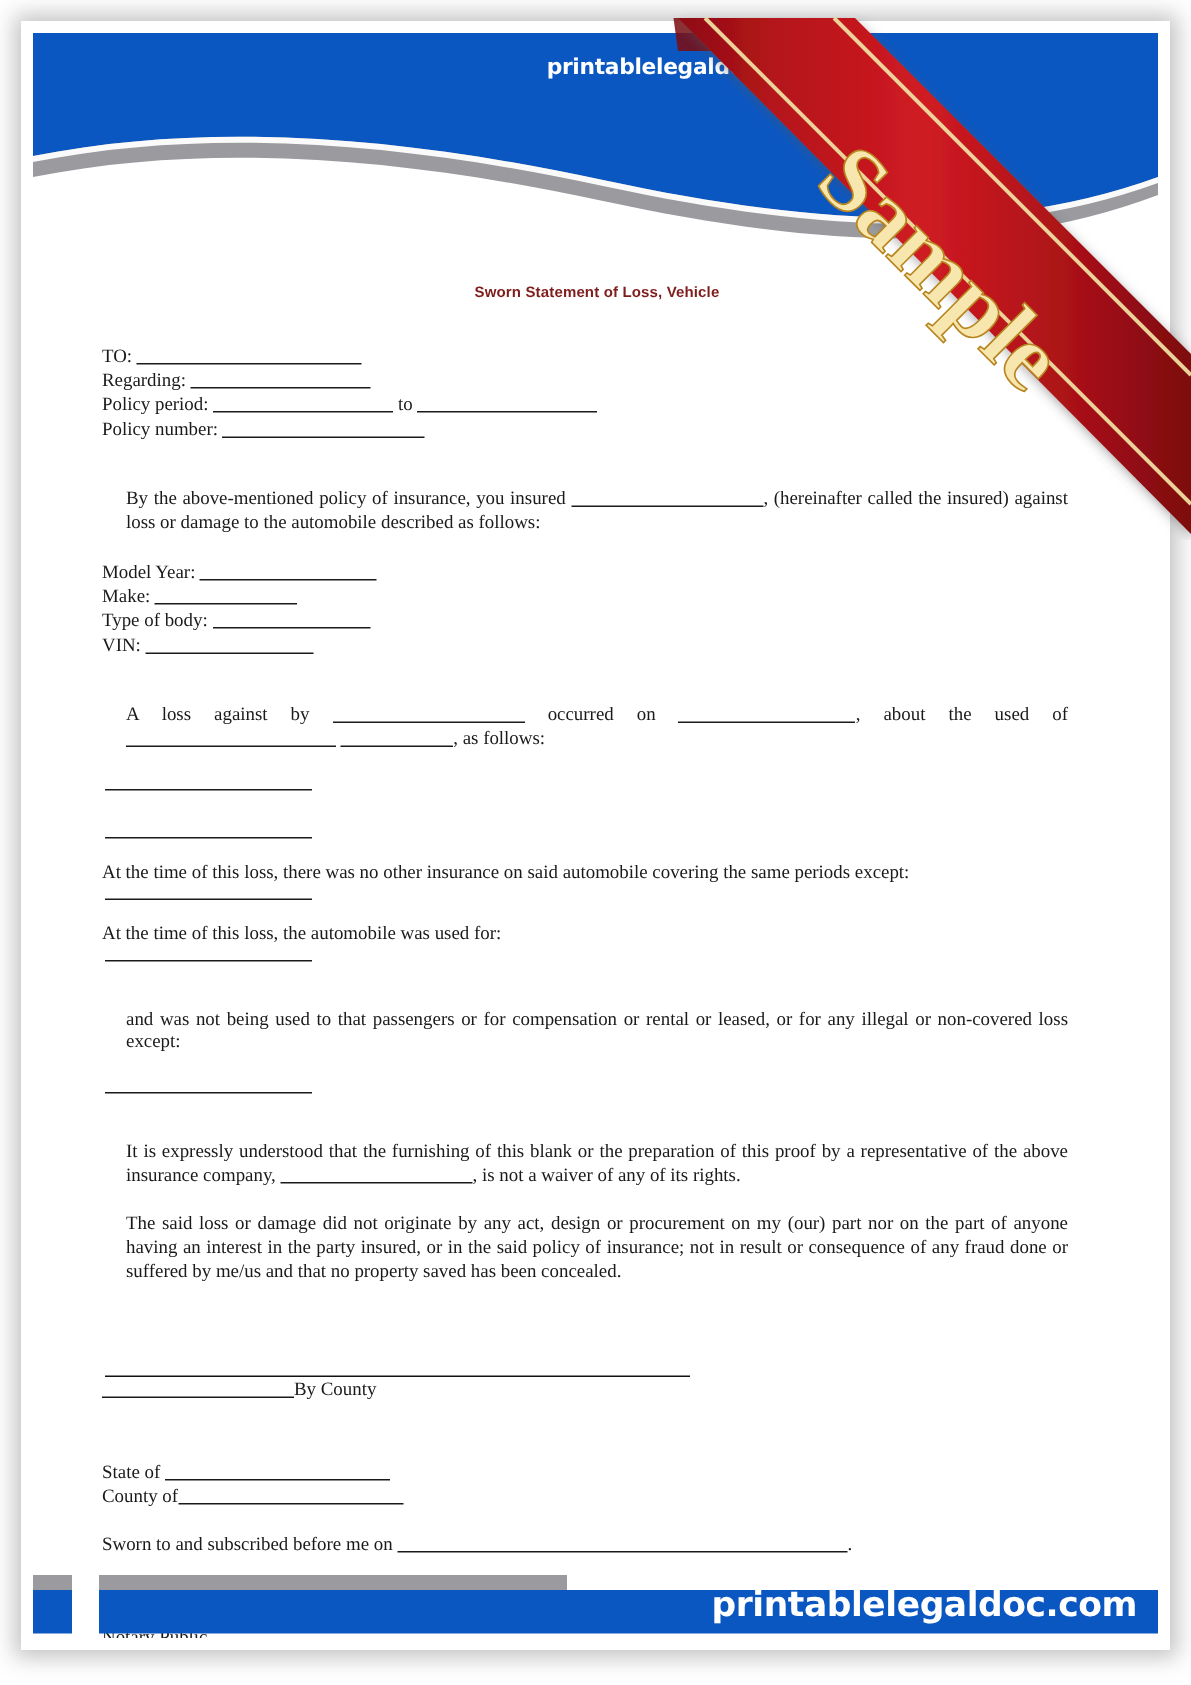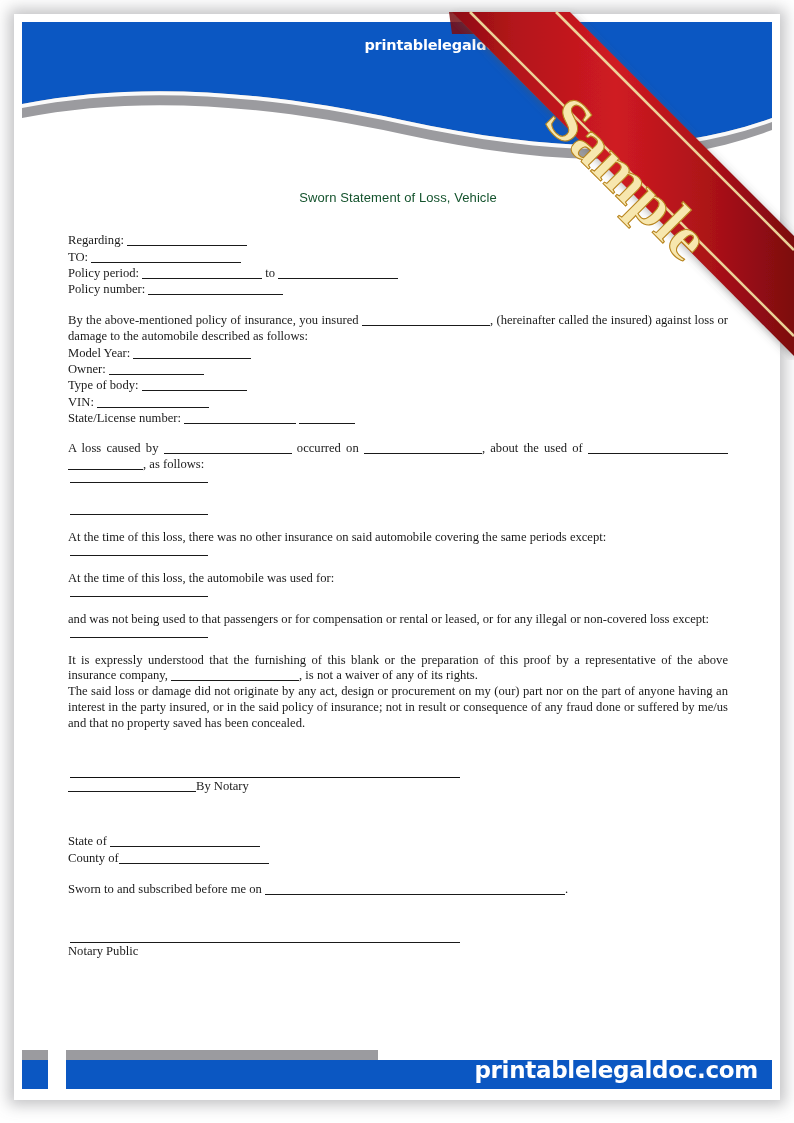--- a/index.html
+++ b/index.html
@@ -63,30 +63,30 @@
   .doc{
     position:absolute;
     left:46px;top:168px;
     width:660px;
     font-size:12.6px;
     line-height:1.26;
     color:#1a1a1a;
   }
   .doc-title{
     font-family:"Liberation Sans", sans-serif;
-    font-size:13px;
-    font-weight:400;
+    font-size:10px;
+    font-weight:700;
     text-align:center;
-    color:#14532d;
+    color:#7f1d1d;
     margin:0 0 26px 0;
     letter-spacing:.1px;
   }
   .fld-row{white-space:nowrap;margin:0;line-height:1.30;}
   .para{margin:0;text-align:justify;}
-  .para-j{margin:0;text-align:justify;text-justify:inter-word;}
+  .para-j{margin:16px;text-align:justify;text-justify:inter-word;}
   .gap-s{height:9px;}
   .gap-m{height:15px;}
   .gap-l{height:22px;}
   .gap-xl{height:30px;}
 
   
   .u{
     display:inline-block;
     border-bottom:1px solid #1a1a1a;
     height:.92em;
@@ -164,26 +164,26 @@
         <path d="M0,82 C120,58 250,70 380,98 C520,128 640,136 750,96 L750,100 C640,140 520,132 380,102 C250,74 120,62 0,86 Z" fill="#ffffff" opacity=".95"></path>
       </svg>
       <div class="brand-top">printablelegaldoc.com</div>
     </div>
 
     <div class="doc">
 
       <div class="doc-title">Sworn Statement of Loss, Vehicle</div>
 
       <div class="fld-row">
+        <span>TO:</span>
+        <span class="u u-w150"></span>
+      </div>
+      <div class="fld-row">
         <span>Regarding:</span>
         <span class="u u-w120"></span>
-      </div>
-      <div class="fld-row">
-        <span>TO:</span>
-        <span class="u u-w150"></span>
       </div>
       <div class="fld-row">
         <span>Policy period:</span>
         <span class="u u-w120"></span>
         <span>to</span>
         <span class="u u-w120"></span>
       </div>
       <div class="fld-row">
         <span>Policy number:</span>
         <span class="u u-w135"></span>
@@ -194,41 +194,36 @@
       <div class="para-j">
         <span>By the above-mentioned policy of insurance, you insured</span>
         <span class="u u-w128"></span><span>, (hereinafter called the insured) against loss or damage to the automobile described as follows:</span>
       </div>
 
       <div class="fld-row">
         <span>Model Year:</span>
         <span class="u u-w118"></span>
       </div>
       <div class="fld-row">
-        <span>Owner:</span>
+        <span>Make:</span>
         <span class="u u-w95"></span>
       </div>
       <div class="fld-row">
         <span>Type of body:</span>
         <span class="u u-w105"></span>
       </div>
       <div class="fld-row">
         <span>VIN:</span>
         <span class="u u-w112"></span>
       </div>
-      <div class="fld-row">
-        <span>State/License number:</span>
-        <span class="u u-w112"></span>
-        <span class="u u-w56"></span>
-      </div>
 
       <div class="gap-m"></div>
 
       <div class="para-j">
-        <span>A loss caused by</span>
+        <span>A loss against by</span>
         <span class="u u-w128"></span>
         <span>occurred on</span>
         <span class="u u-w118"></span><span>, about the used of</span>
         <span class="u u-w140"></span>
         <span class="u u-w75"></span><span>, as follows:</span>
       </div>
       <div class="gap-s"></div>
       <div class="rule rule-138"></div>
 
       <div class="gap-l"></div>
@@ -260,21 +255,21 @@
         <span>It is expressly understood that the furnishing of this blank or the preparation of this proof by a representative of the above insurance company,</span>
         <span class="u u-w128"></span><span>, is not a waiver of any of its rights.</span>
       </div>
       <div class="para-j">The said loss or damage did not originate by any act, design or procurement on my (our) part nor on the part of anyone having an interest in the party insured, or in the said policy of insurance; not in result or consequence of any fraud done or suffered by me/us and that no property saved has been concealed.</div>
 
       <div class="gap-xl"></div>
       <div class="gap-m"></div>
 
       <div class="sig-line"></div>
       <div class="byowner">
-        <span class="u u-w128"></span><span>By Notary</span>
+        <span class="u u-w128"></span><span>By County</span>
       </div>
 
       <div class="gap-xl"></div>
       <div class="gap-s"></div>
 
       <div class="fld-row">
         <span>State of</span>
         <span class="u u-w150"></span>
       </div>
       <div class="fld-row">

